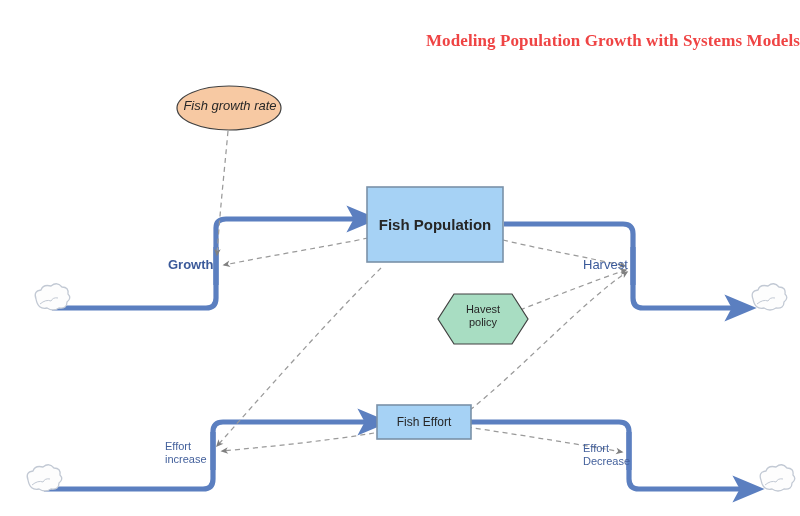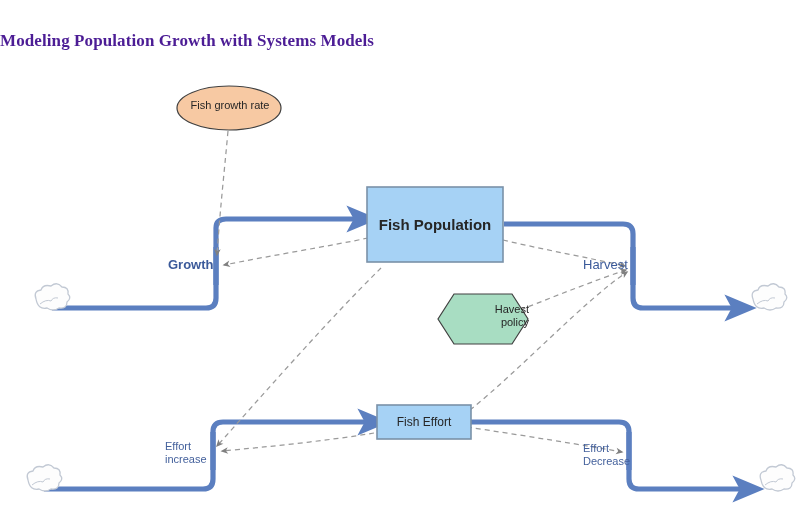--- a/index.html
+++ b/index.html
@@ -24,57 +24,57 @@
     left: 0;
     top: 0;
     width: 800px;
     height: 516px;
   }
   .title {
     position: absolute;
     left: 0;
     top: 31px;
     width: 800px;
-    text-align: left;
+    text-align: right;
     font-family: "Liberation Serif", serif;
     font-weight: bold;
     font-size: 17px;
-    color: #4c1d95;
+    color: #ef4444;
     letter-spacing: 0.1px;
   }
   
   .node-label {
     position: absolute;
     text-align: center;
     line-height: 1.15;
     color: #2b2b2b;
     white-space: pre-line;
   }
   #label-fish-growth-rate {
     left: 170px; top: 99px; width: 120px;
-    font-size: 11px;
-    color: #262626;
+    font-size: 13px;
+    color: #262626;
+    font-style: italic;
   }
   #label-fish-population {
     left: 368px; top: 216px; width: 134px;
     font-size: 15px;
     font-weight: bold;
     color: #262626;
     text-align: center;
   }
   #label-fish-effort {
     left: 378px; top: 416px; width: 92px;
     font-size: 12px;
     color: #262626;
   }
   #label-harvest-policy {
     left: 437px; top: 303px; width: 92px;
     font-size: 11px;
     color: #262626;
-    text-align: right;
   }
   
   .flow-label {
     position: absolute;
     text-align: left;
     white-space: pre-line;
     line-height: 1.2;
   }
   #label-growth {
     left: 168px; top: 257px; width: 96px;

